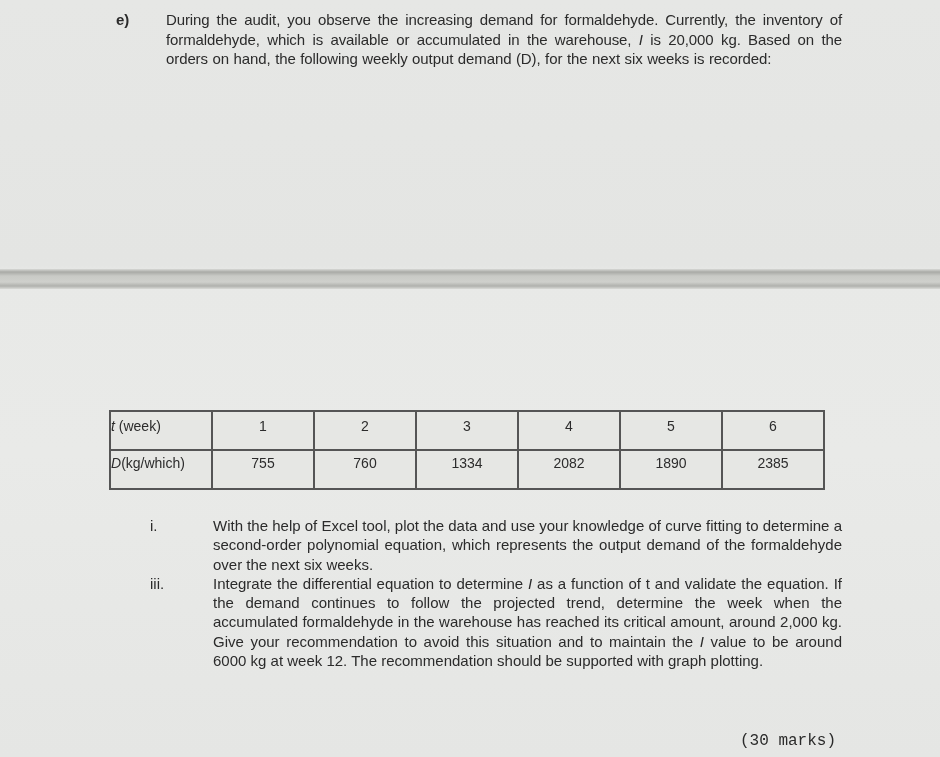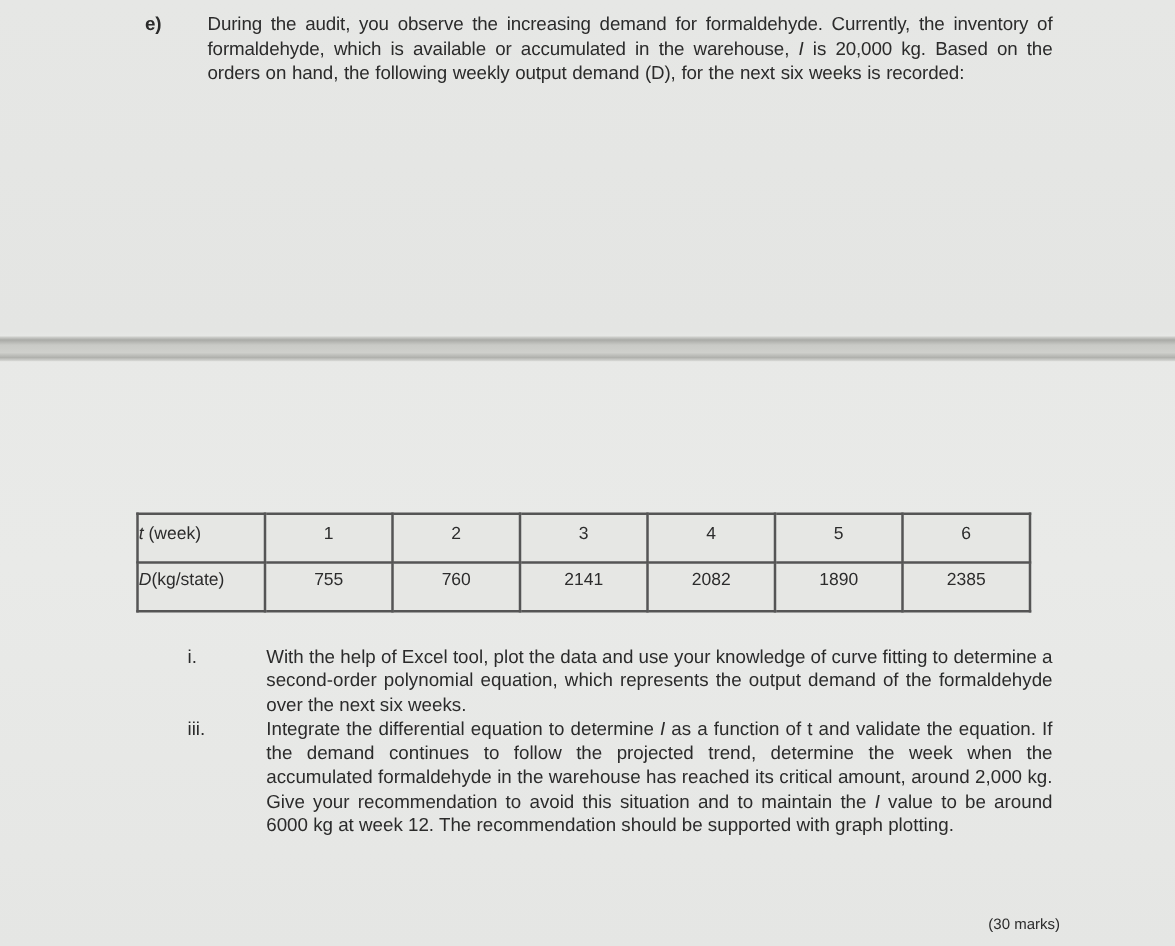--- a/index.html
+++ b/index.html
@@ -100,23 +100,24 @@
     .task .num {
       position: absolute;
       left: 20px;
       top: 0;
     }
     .task .text.spread {
       word-spacing: 5px;
     }
     .marks {
       position: absolute;
-      right: 92px;
+      right: 104px;
       top: 732px;
-      font-size: 12px;
+      font-size: 16px;
+      font-family: Liberation Mono, monospace;
     }
   </style>
 </head>
 <body>
 
 <div class="page">
 
   <div class="question-intro">
     <span class="label">e)</span>
     <div class="body"><span>During the audit, you observe the increasing demand for formaldehyde. Currently, the inventory of formaldehyde, which is available or accumulated in the warehouse, </span><span class="italic">I</span><span> is 20,000 kg. Based on the orders on hand, the following weekly output demand (D), for the next six weeks is recorded:</span></div>
@@ -129,24 +130,24 @@
         <tr class="row-t">
       <td class="head"><span><i>t</i><span style="padding:0"> (week)</span></span></td>
       <td class="cell"><span>1</span></td>
       <td class="cell"><span>2</span></td>
       <td class="cell"><span>3</span></td>
       <td class="cell"><span>4</span></td>
       <td class="cell"><span>5</span></td>
       <td class="cell"><span>6</span></td>
     </tr>
     <tr class="row-d">
-      <td class="head"><span><i>D</i><span style="padding:0">(kg/state)</span></span></td>
+      <td class="head"><span><i>D</i><span style="padding:0">(kg/which)</span></span></td>
       <td class="cell"><span>755</span></td>
       <td class="cell"><span>760</span></td>
-      <td class="cell"><span>2141</span></td>
+      <td class="cell"><span>1334</span></td>
       <td class="cell"><span>2082</span></td>
       <td class="cell"><span>1890</span></td>
       <td class="cell"><span>2385</span></td>
     </tr>
   </tbody>
     </table>
 
   <div class="tasks">
     <div class="task">
       <span class="num">i.</span>

